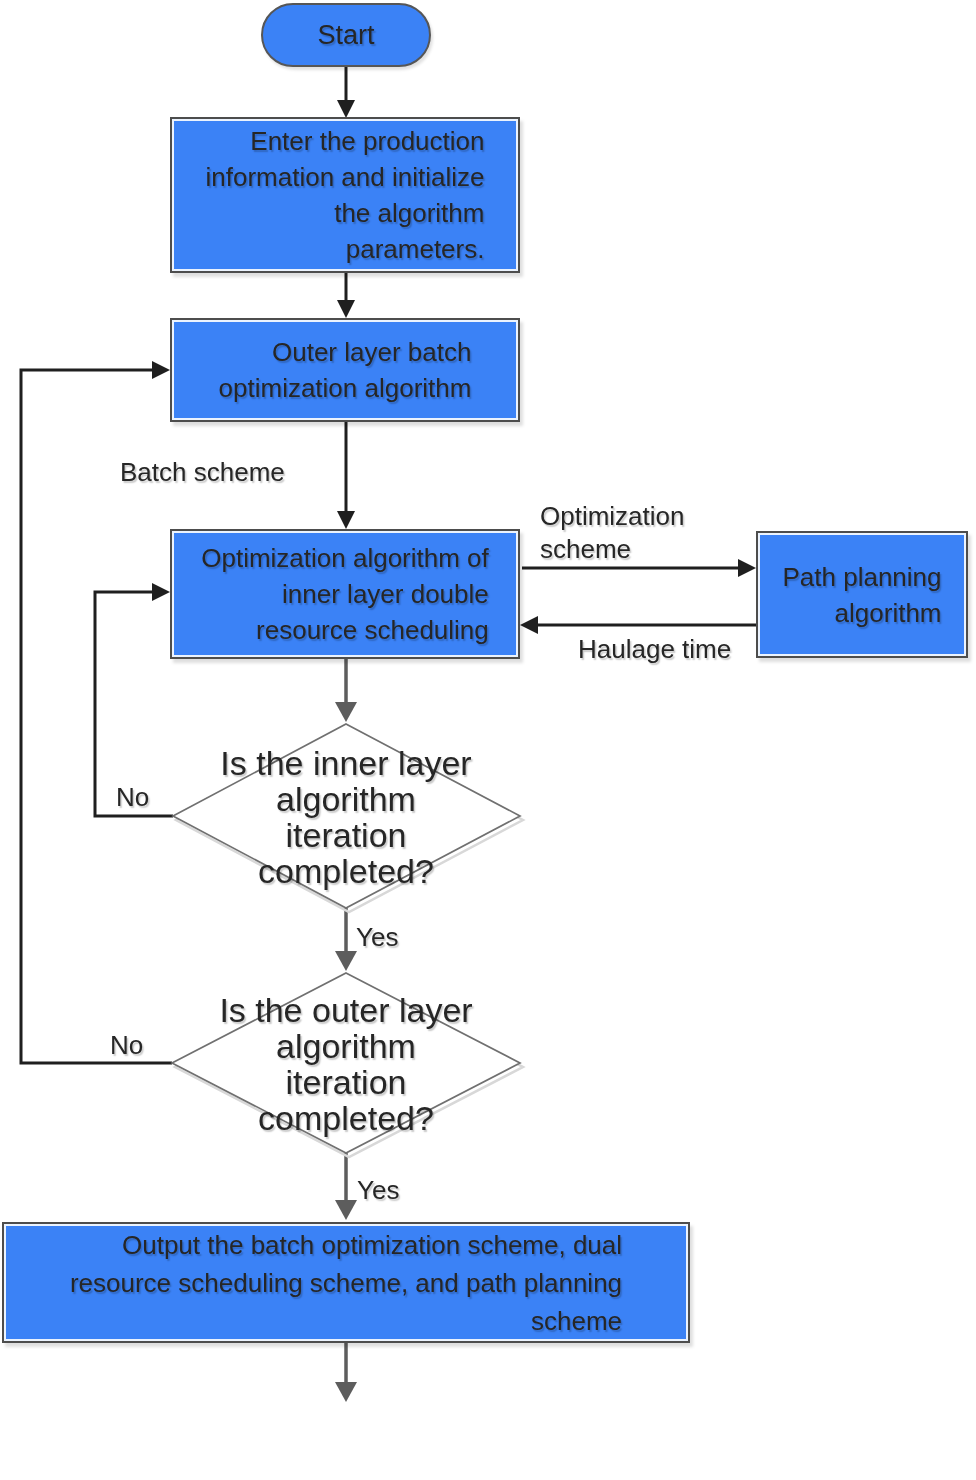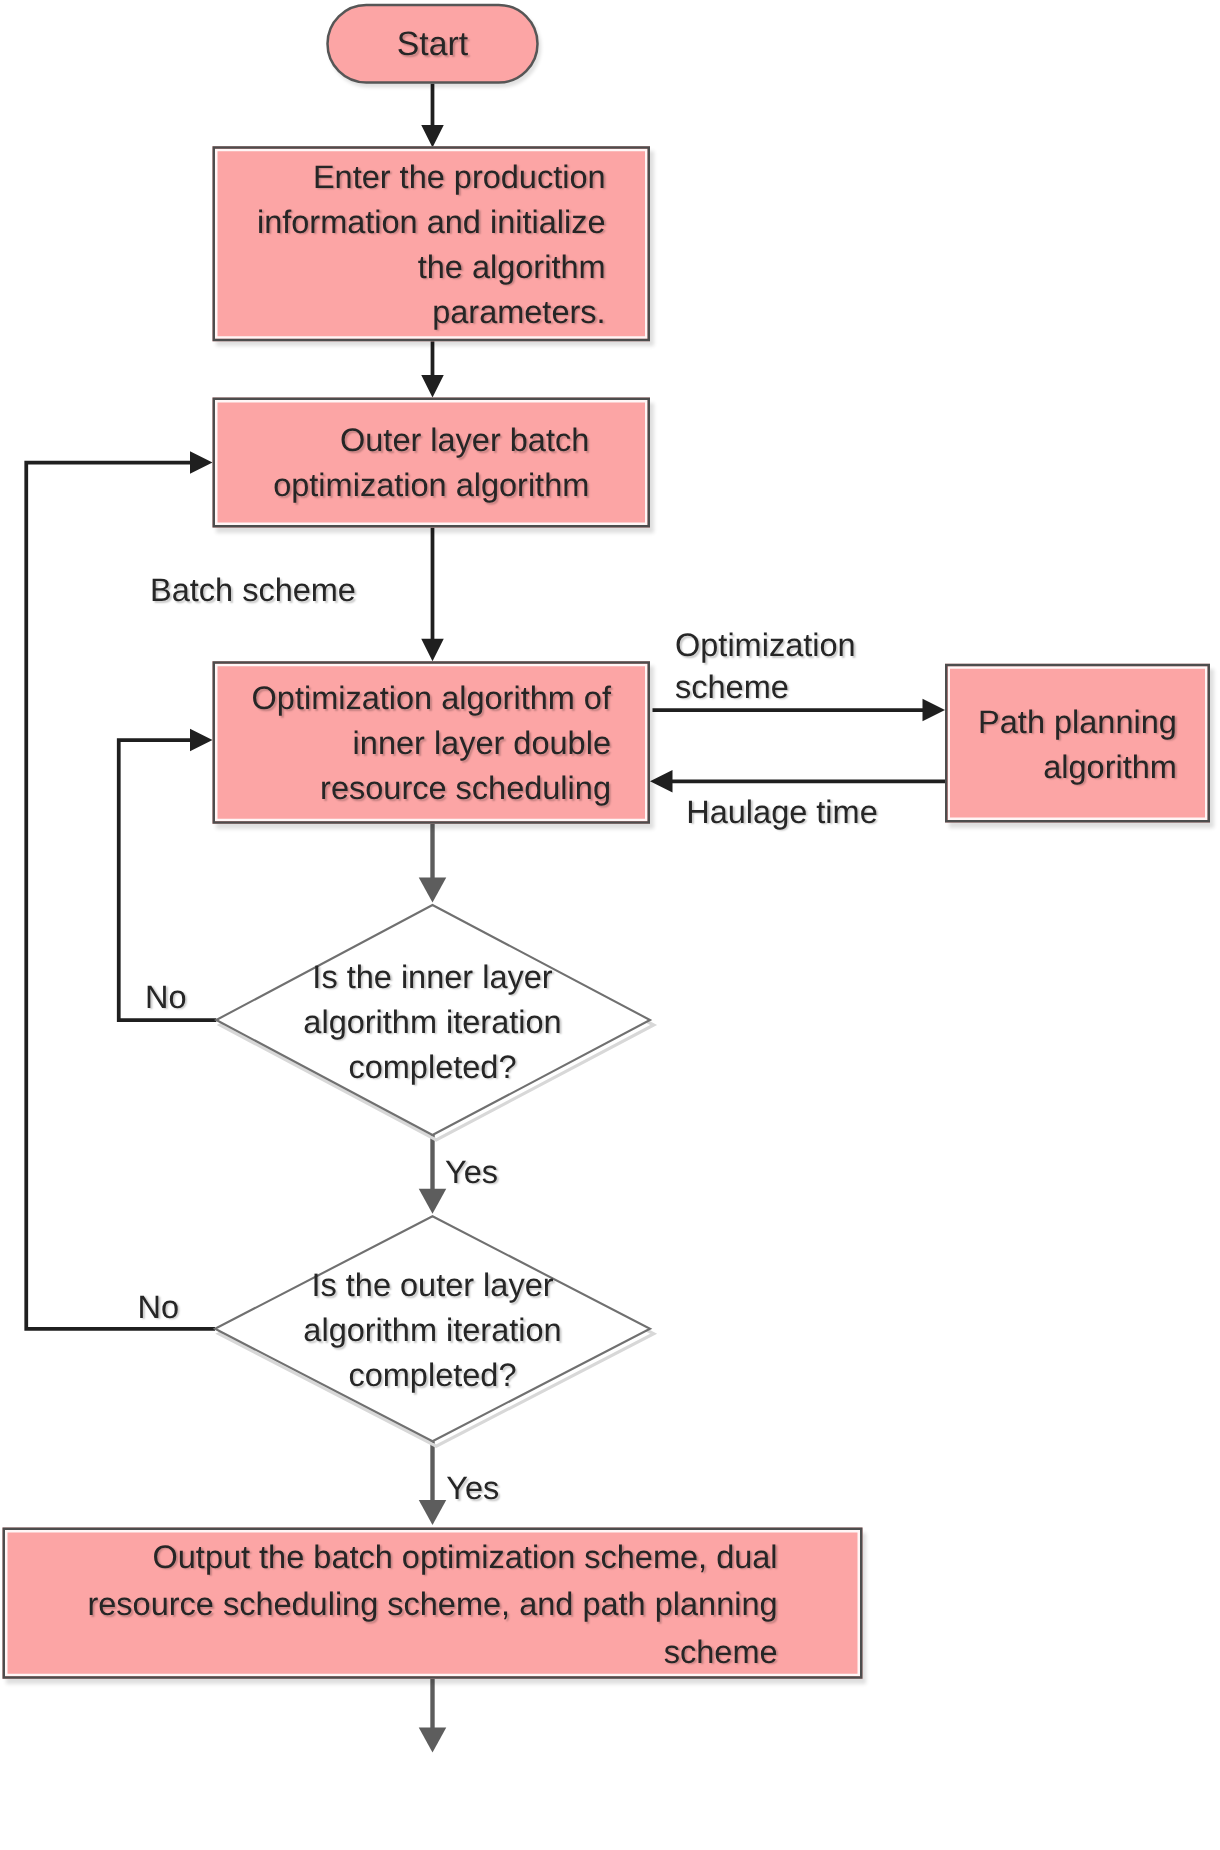--- a/index.html
+++ b/index.html
@@ -29,38 +29,38 @@
   .diamond-shadow{fill:none;stroke:#d8d8d8;stroke-width:2.5;}
 
   .node{
     position:absolute;z-index:2;
     display:flex;align-items:center;justify-content:center;
     text-align:center;
     white-space:pre-line;
     font-size:26px;line-height:36px;
     text-shadow:1.5px 1.5px 1.5px rgba(0,0,0,0.22);
     box-sizing:border-box;
-    background:#fca5a5;
+    background:#3b82f6;
   }
   .process{
     border:2px solid var(--box-border);
     box-shadow:3px 4px 3px rgba(0,0,0,0.13), inset 0 0 0 2px rgba(255,255,255,0.9);
     text-align:right;
   }
   .terminator{
     border:2px solid var(--terminator-border);
     border-radius:36px;
     box-shadow:2px 3px 3px rgba(0,0,0,0.12);
     font-size:27px;
   }
   .decision-text{
     position:absolute;z-index:2;
     display:flex;align-items:center;justify-content:center;
     text-align:center;white-space:pre-line;
-    font-size:26px;line-height:36px;
+    font-size:34px;line-height:36px;
     text-shadow:1.5px 1.5px 1.5px rgba(0,0,0,0.22);
     background:transparent;
   }
   .edge-label{
     position:absolute;z-index:2;
     font-size:26px;line-height:33px;
     white-space:pre-line;
     text-shadow:1.5px 1.5px 1.5px rgba(0,0,0,0.22);
   }
   .ta-c{text-align:left;}
@@ -73,21 +73,21 @@
   #n-inner{left:170px;top:529px;width:350px;height:130px;}
   #n-path{left:756px;top:531px;width:212px;height:127px;}
   #n-output{left:2px;top:1222px;width:688px;height:121px;line-height:38px;}
   #n-end{left:261px;top:1404px;width:170px;height:68px;}
   #d-inner-text{left:213px;top:762px;width:266px;height:110px;}
   #d-outer-text{left:213px;top:1009px;width:266px;height:110px;}
 
   
   #l-batch{left:120px;top:456px;width:213px;}
   #l-opt{left:540px;top:500px;width:190px;}
-  #l-haul{left:549px;top:633px;width:190px;}
+  #l-haul{left:578px;top:633px;width:190px;}
   #l-no-inner{left:116px;top:781px;width:56px;}
   #l-yes-inner{left:356px;top:921px;width:64px;}
   #l-no-outer{left:110px;top:1029px;width:56px;}
   #l-yes-outer{left:357px;top:1174px;width:64px;}
 </style>
 </head>
 <body>
 
 <div class="stage">
 

